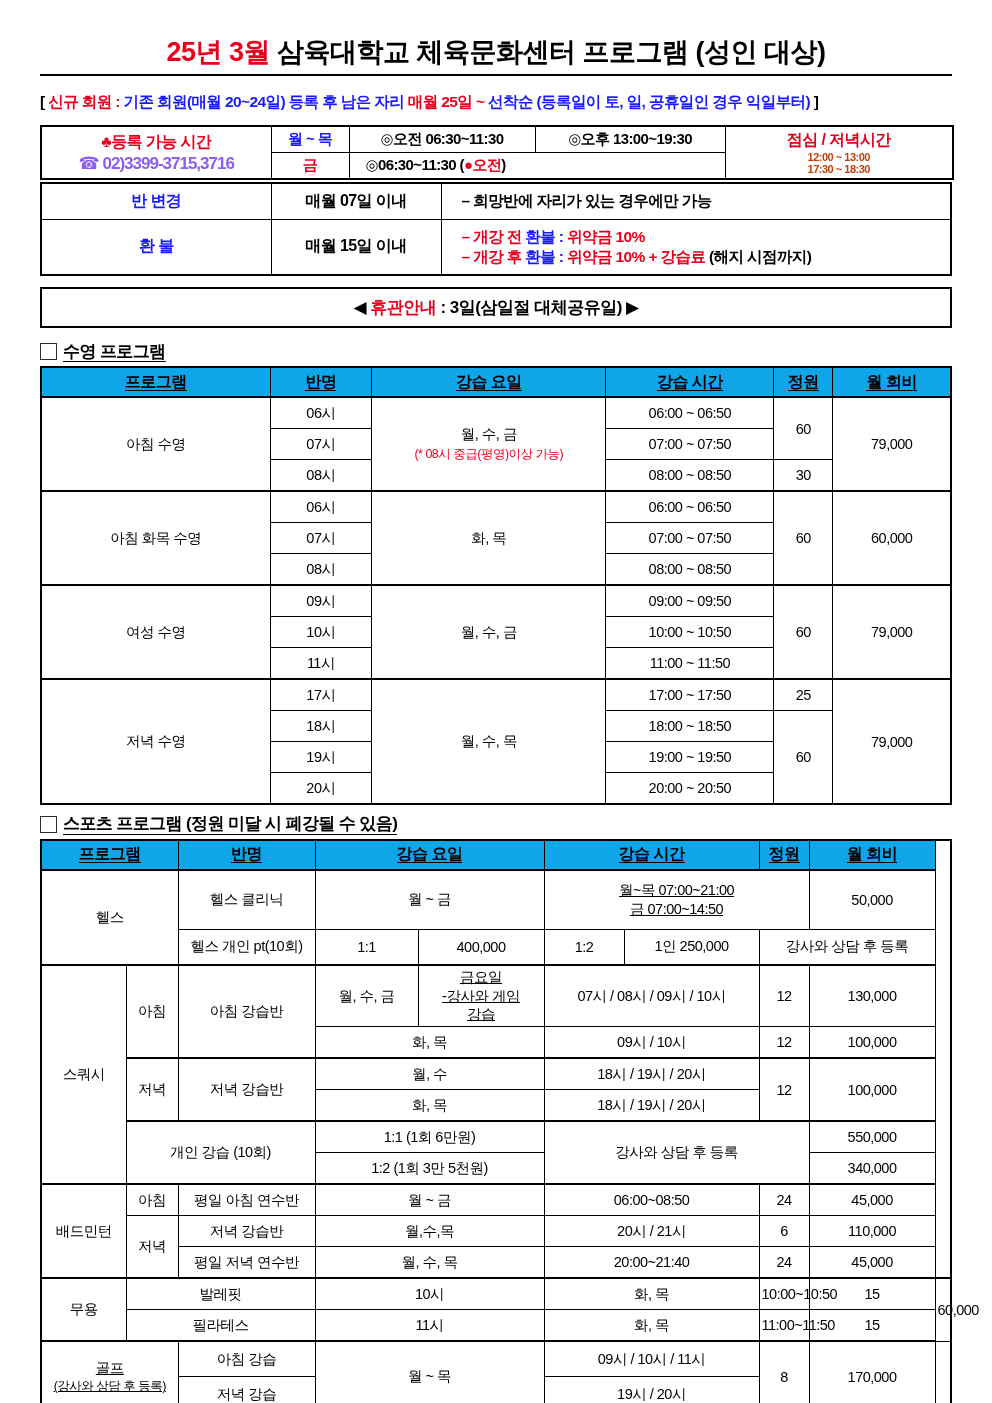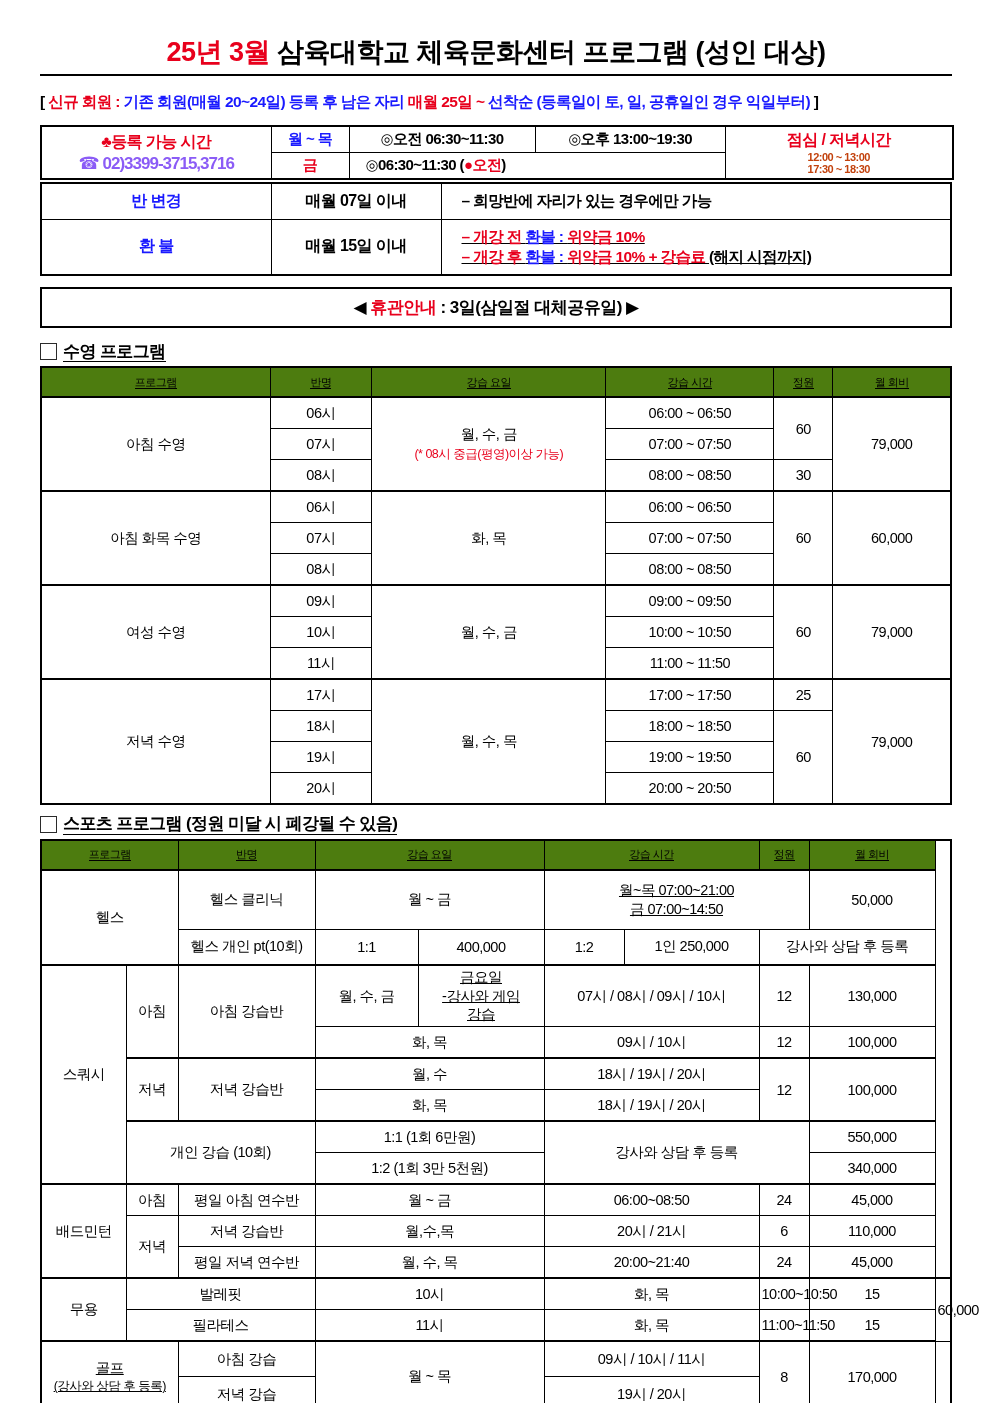--- a/index.html
+++ b/index.html
@@ -48,21 +48,21 @@
   .lunch-title{color:#e8001c;font-size:16px;}
   .lunch-line{color:#c2410c;font-size:11px;letter-spacing:-0.5px;}
 
   .changeTbl{margin-bottom:11px;}
   .changeTbl td{
     text-align:center;vertical-align:middle;
     font-size:16px;font-weight:bold;letter-spacing:-0.6px;
     padding:7px 4px;
   }
   .changeTbl td.left{text-align:left;padding-left:20px;font-size:15.5px;}
-  .refund-l1,.refund-l2{white-space:nowrap;line-height:1.28;text-decoration:underline;}
+  .refund-l1,.refund-l2{white-space:nowrap;line-height:1.28;}
 
   .closeTbl{margin-bottom:14px;}
   .closeTbl td{
     text-align:center;font-size:17px;font-weight:bold;padding:7px 4px;letter-spacing:-0.5px;
   }
 
   
   .sec-head{
     display:flex;align-items:center;gap:6px;
     margin-bottom:4px;margin-top:2px;
@@ -77,21 +77,21 @@
 
   
   .prog{border:2.5px solid #000;margin-bottom:9px;}
   .prog th,.prog td{
     border:1px solid #000;
     text-align:center;vertical-align:middle;
     font-size:14.5px;letter-spacing:-0.5px;
     padding:2px 2px;
   }
   .prog thead th{
-    background:#4d7c0f;font-weight:normal;font-size:11px;height:24px;
+    background:#0ea5e9;font-weight:bold;font-size:16px;height:24px;
   }
   .prog thead th span{border-bottom:1px solid #000;padding-bottom:0px;}
   .prog td{height:26px;}
   .note-red{color:#e8001c;font-size:12.5px;display:block;margin-top:2px;}
   .sub{font-size:12.5px;}
   .two-line{line-height:1.3;text-decoration:underline;}
   .thick-top{border-top:2.2px solid #000 !important;}
   .thick-bottom{border-bottom:2.2px solid #000 !important;}
   .hdr-bottom{border-bottom:2.2px solid #000 !important;}
 </style>

